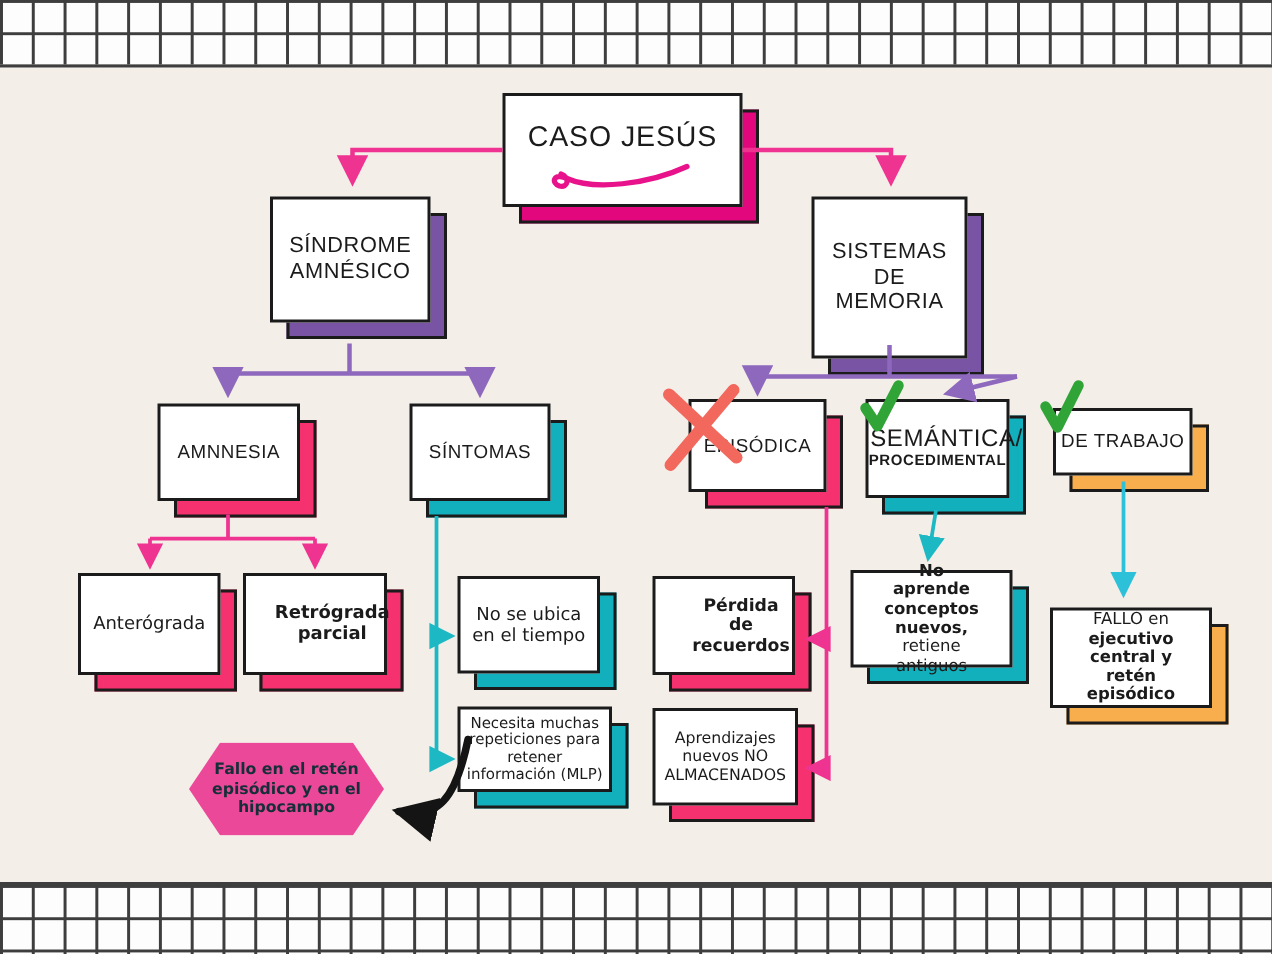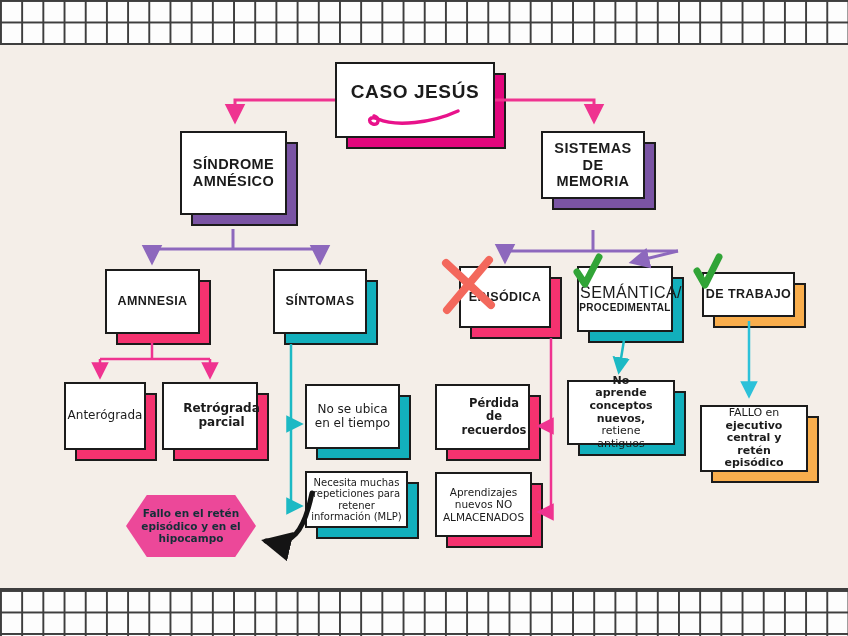--- a/index.html
+++ b/index.html
@@ -22,21 +22,21 @@
   .node{position:absolute;}
   .node .shadow{
     position:absolute;inset:0;transform:translate(11px,11px);
     background:var(--sc);border:2px solid #1B1B1B;
   }
   .node .face{
     position:absolute;inset:0;background:#FFFFFF;border:2px solid #1B1B1B;
     display:flex;align-items:center;justify-content:center;
     text-align:center;white-space:pre-line;line-height:1.15;
   }
-  .head{font-weight:700;letter-spacing:.4px;}
+  .head{font-weight:400;letter-spacing:.4px;}
   .t-title{font-size:19px;letter-spacing:.6px;padding-bottom:16px;}
   .t-branch{font-size:14.5px;}
   .t-l2{font-size:12.5px;}
   .body{font-family:"DejaVu Sans",sans-serif;font-weight:400;font-size:12px;line-height:1.25;}
   .b-bold{font-family:"DejaVu Sans",sans-serif;font-weight:700;font-size:12px;line-height:1.25;padding-left:23px;}
   .t-small{font-size:10px;}
   .t-mid{font-size:10.5px;}
   .mixed{font-family:"DejaVu Sans",sans-serif;font-size:11px;line-height:1.3;padding:2px 20px;}
   .mixed .b{font-weight:700;}
   .sem-l1{font-size:16px;font-weight:400;letter-spacing:.4px;margin-left:12px;}
@@ -65,21 +65,21 @@
     <div class="shadow"></div>
     <div class="face head t-title">CASO JESÚS</div>
   </div>
 
   <div class="node" style="left:180px;top:131px;width:107px;height:84px;--sc:#7A54A4">
     <div class="shadow"></div>
     <div class="face head t-branch">SÍNDROME
 AMNÉSICO</div>
   </div>
 
-  <div class="node" style="left:541px;top:131px;width:104px;height:68px;--sc:#7A54A4">
+  <div class="node" style="left:541px;top:131px;width:104px;height:108px;--sc:#7A54A4">
     <div class="shadow"></div>
     <div class="face head t-branch">SISTEMAS
 DE
 MEMORIA</div>
   </div>
 
   <div class="node" style="left:105px;top:269px;width:95px;height:65px;--sc:#F5326F">
     <div class="shadow"></div>
     <div class="face head t-l2">AMNNESIA</div>
   </div>
@@ -100,21 +100,21 @@
       <span class="sem-l1">SEMÁNTICA/</span>
       <span class="sem-l2">PROCEDIMENTAL</span>
     </div>
   </div>
 
   <div class="node" style="left:702px;top:272px;width:93px;height:45px;--sc:#F9AE4D">
     <div class="shadow"></div>
     <div class="face head t-l2">DE TRABAJO</div>
   </div>
 
-  <div class="node" style="left:64px;top:382px;width:82px;height:68px;--sc:#F5326F">
+  <div class="node" style="left:52px;top:382px;width:95px;height:68px;--sc:#F5326F">
     <div class="shadow"></div>
     <div class="face body">Anterógrada</div>
   </div>
 
   <div class="node" style="left:162px;top:382px;width:96px;height:68px;--sc:#F5326F">
     <div class="shadow"></div>
     <div class="face b-bold">Retrógrada
 parcial</div>
   </div>
 

